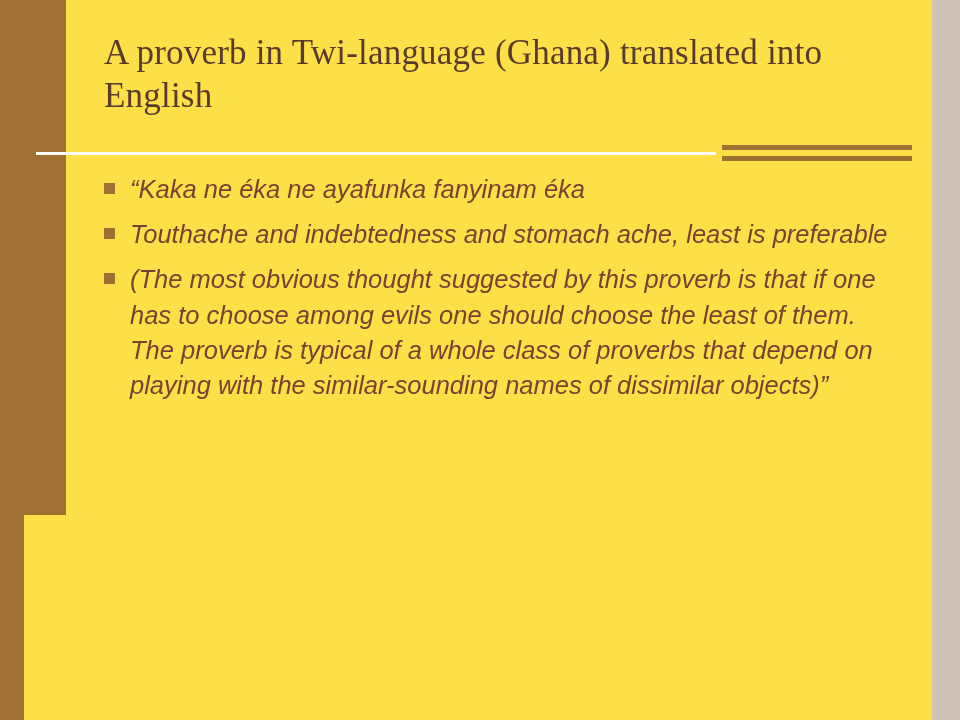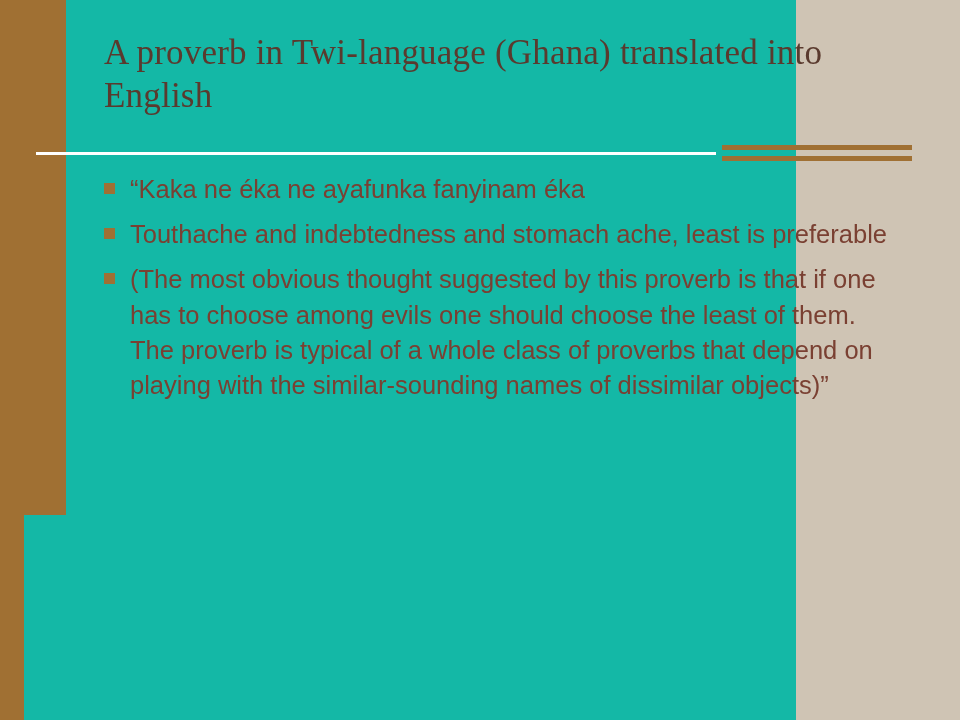--- a/index.html
+++ b/index.html
@@ -9,23 +9,23 @@
   body {
     width: 960px;
     height: 720px;
     background: #cfc4b4;
     font-family: "Liberation Sans", sans-serif;
     overflow: hidden;
   }
 
   #slide {
     position: relative;
-    width: 796px;
+    width: 932px;
     height: 720px;
-    background: #14b8a6;
+    background: #fde047;
   }
 
   
   .left-bar-top {
     position: absolute;
     left: 0;
     top: 0;
     width: 24px;
     height: 720px;
     background: #a07033;
@@ -104,20 +104,21 @@
     height: 11px;
     background: #a07033;
     margin-top: 11px;
     margin-right: 15px;
   }
   .bullet-text {
     flex: 1 1 auto;
     font-size: 25.5px;
     line-height: 1.38;
     color: #7a4032;
+    font-style: italic;
   }
   .bullet-text.wide {
     max-width: 760px;
   }
 </style>
 </head>
 <body>
 
 <div id="slide">
 

